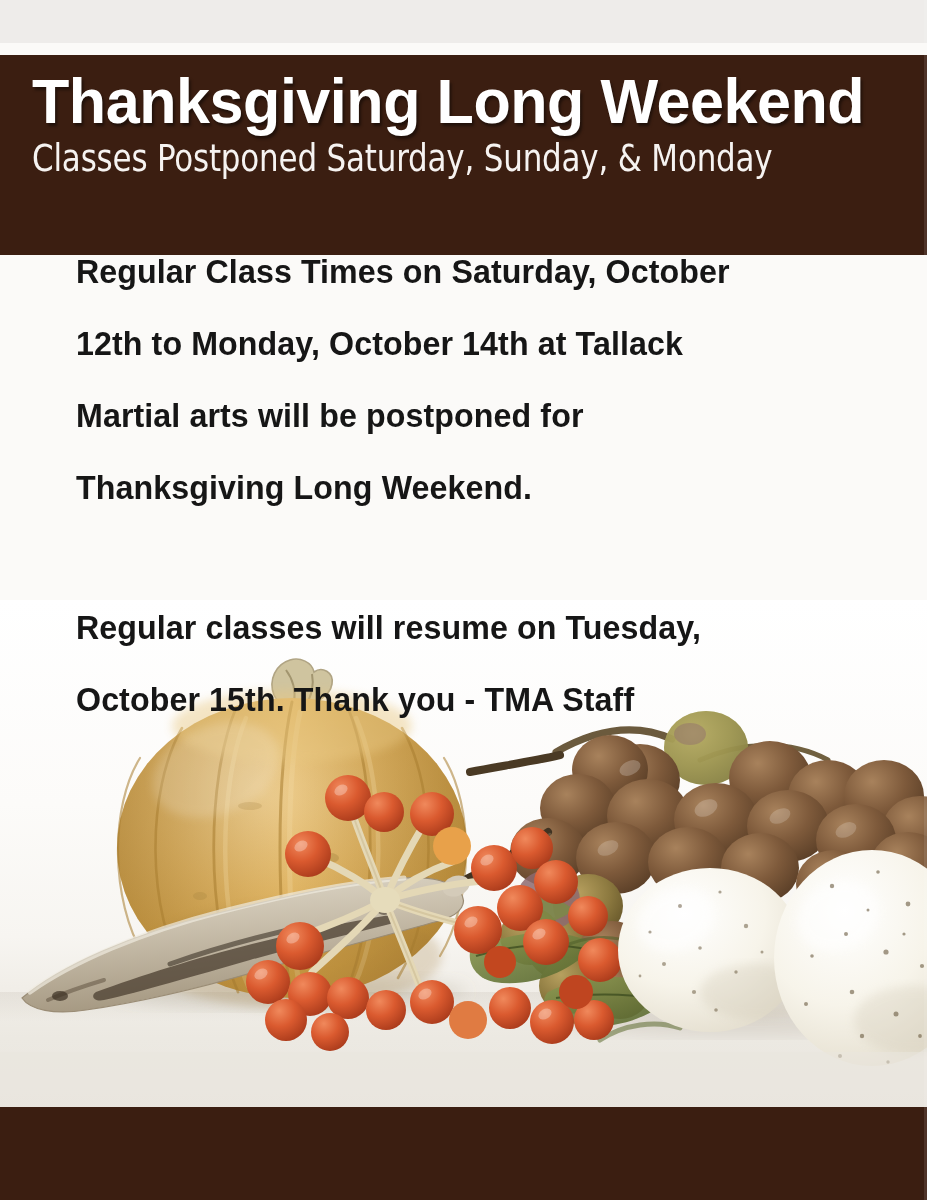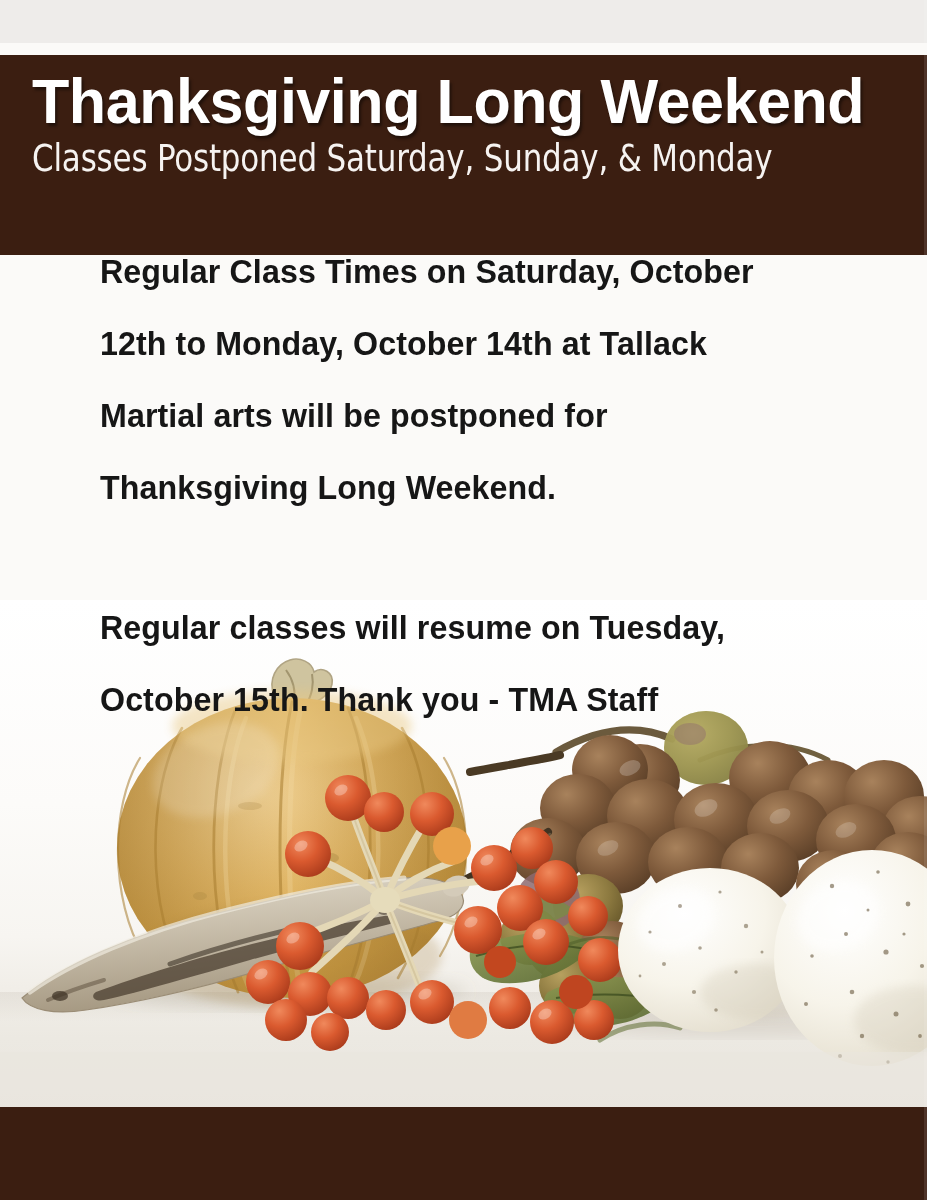--- a/index.html
+++ b/index.html
@@ -62,21 +62,21 @@
     transform: scaleX(0.93);
     transform-origin: left center;
     white-space: nowrap;
     margin: 0;
     padding-top: 6px;
   }
 
   
   .body-copy {
     position: absolute;
-    left: 100px;
+    left: 76px;
     top: 236px;
     width: 760px;
     z-index: 6;
   }
   .body-line {
     font-family: "Liberation Sans Narrow", "Liberation Sans", sans-serif;
     font-weight: bold;
     font-size: 32.5px;
     line-height: 72px;
     color: #161616;

